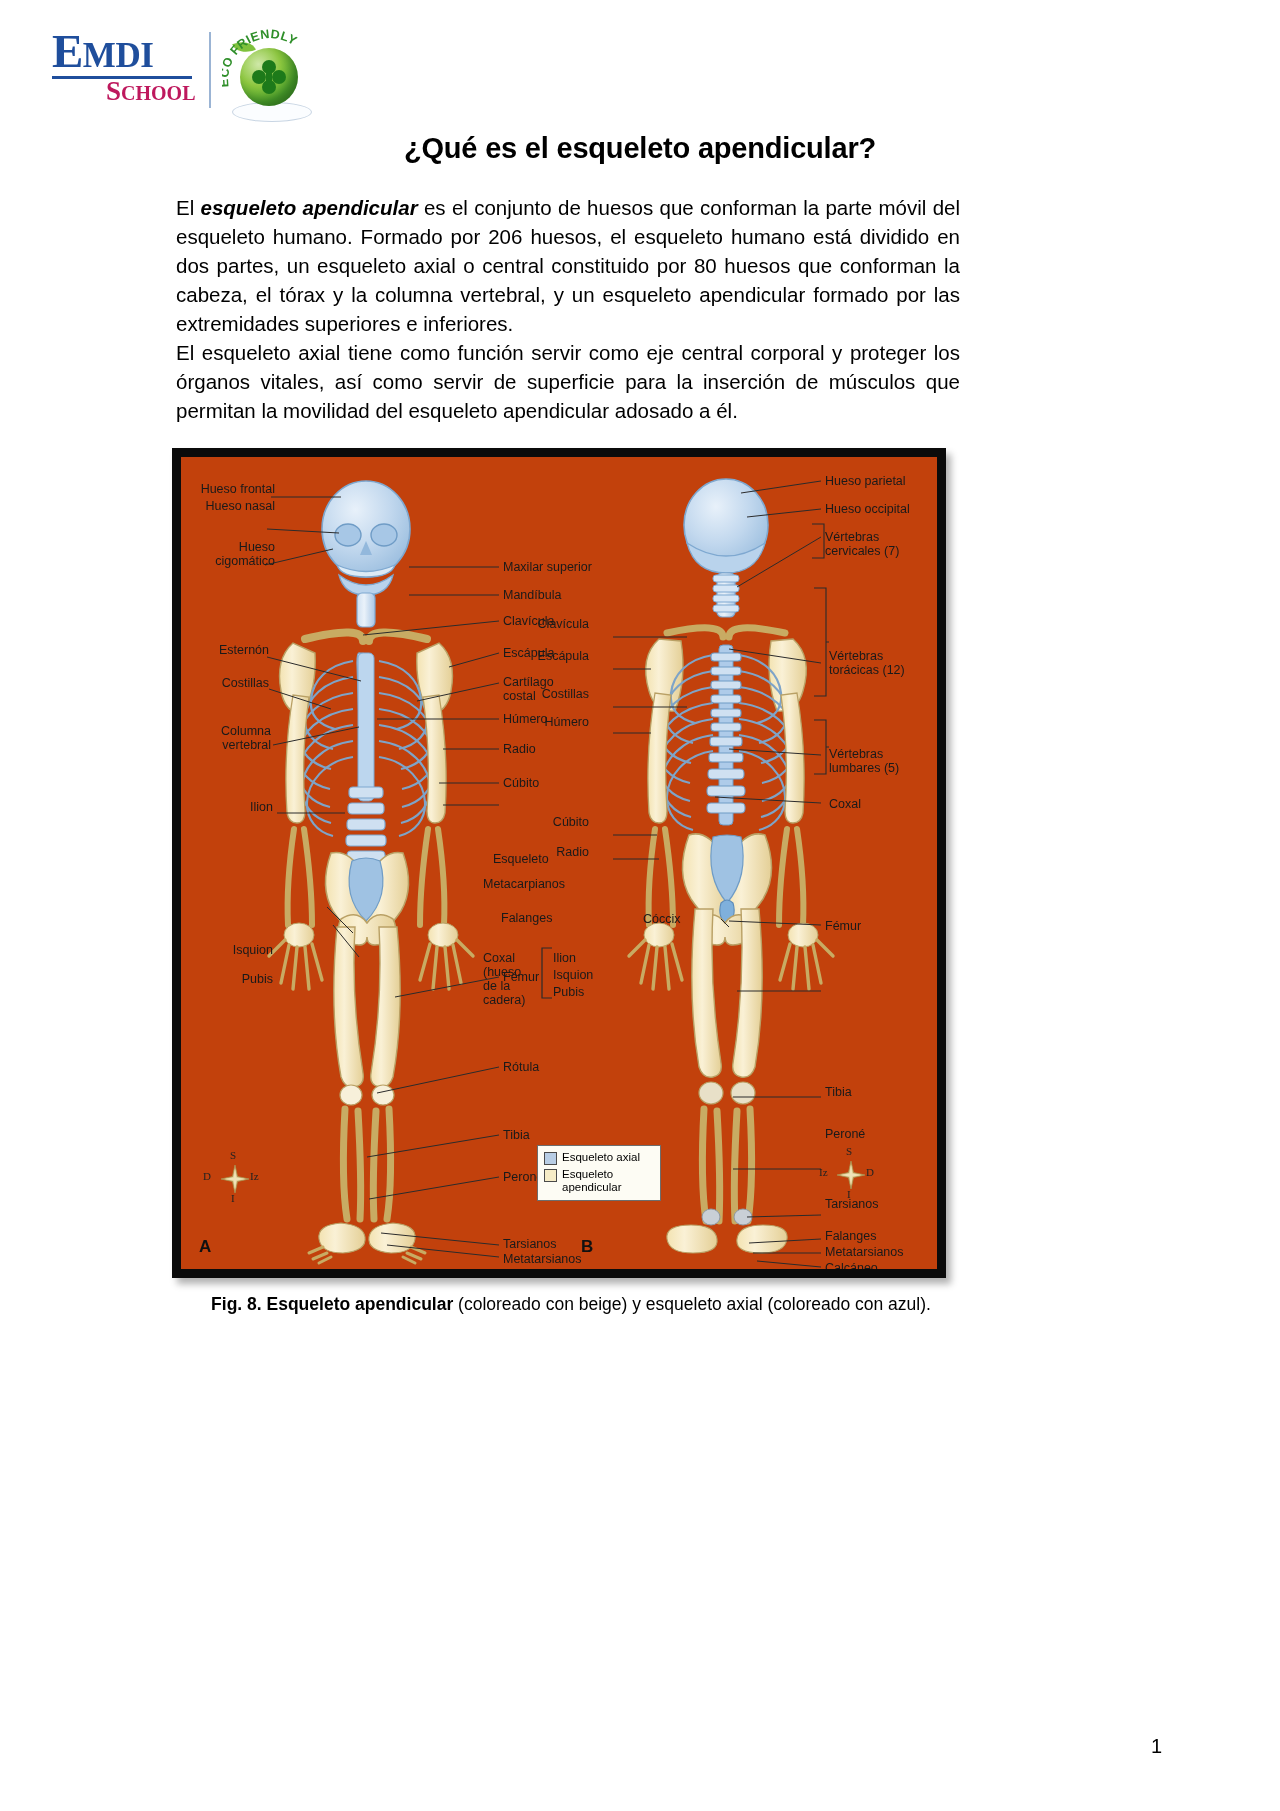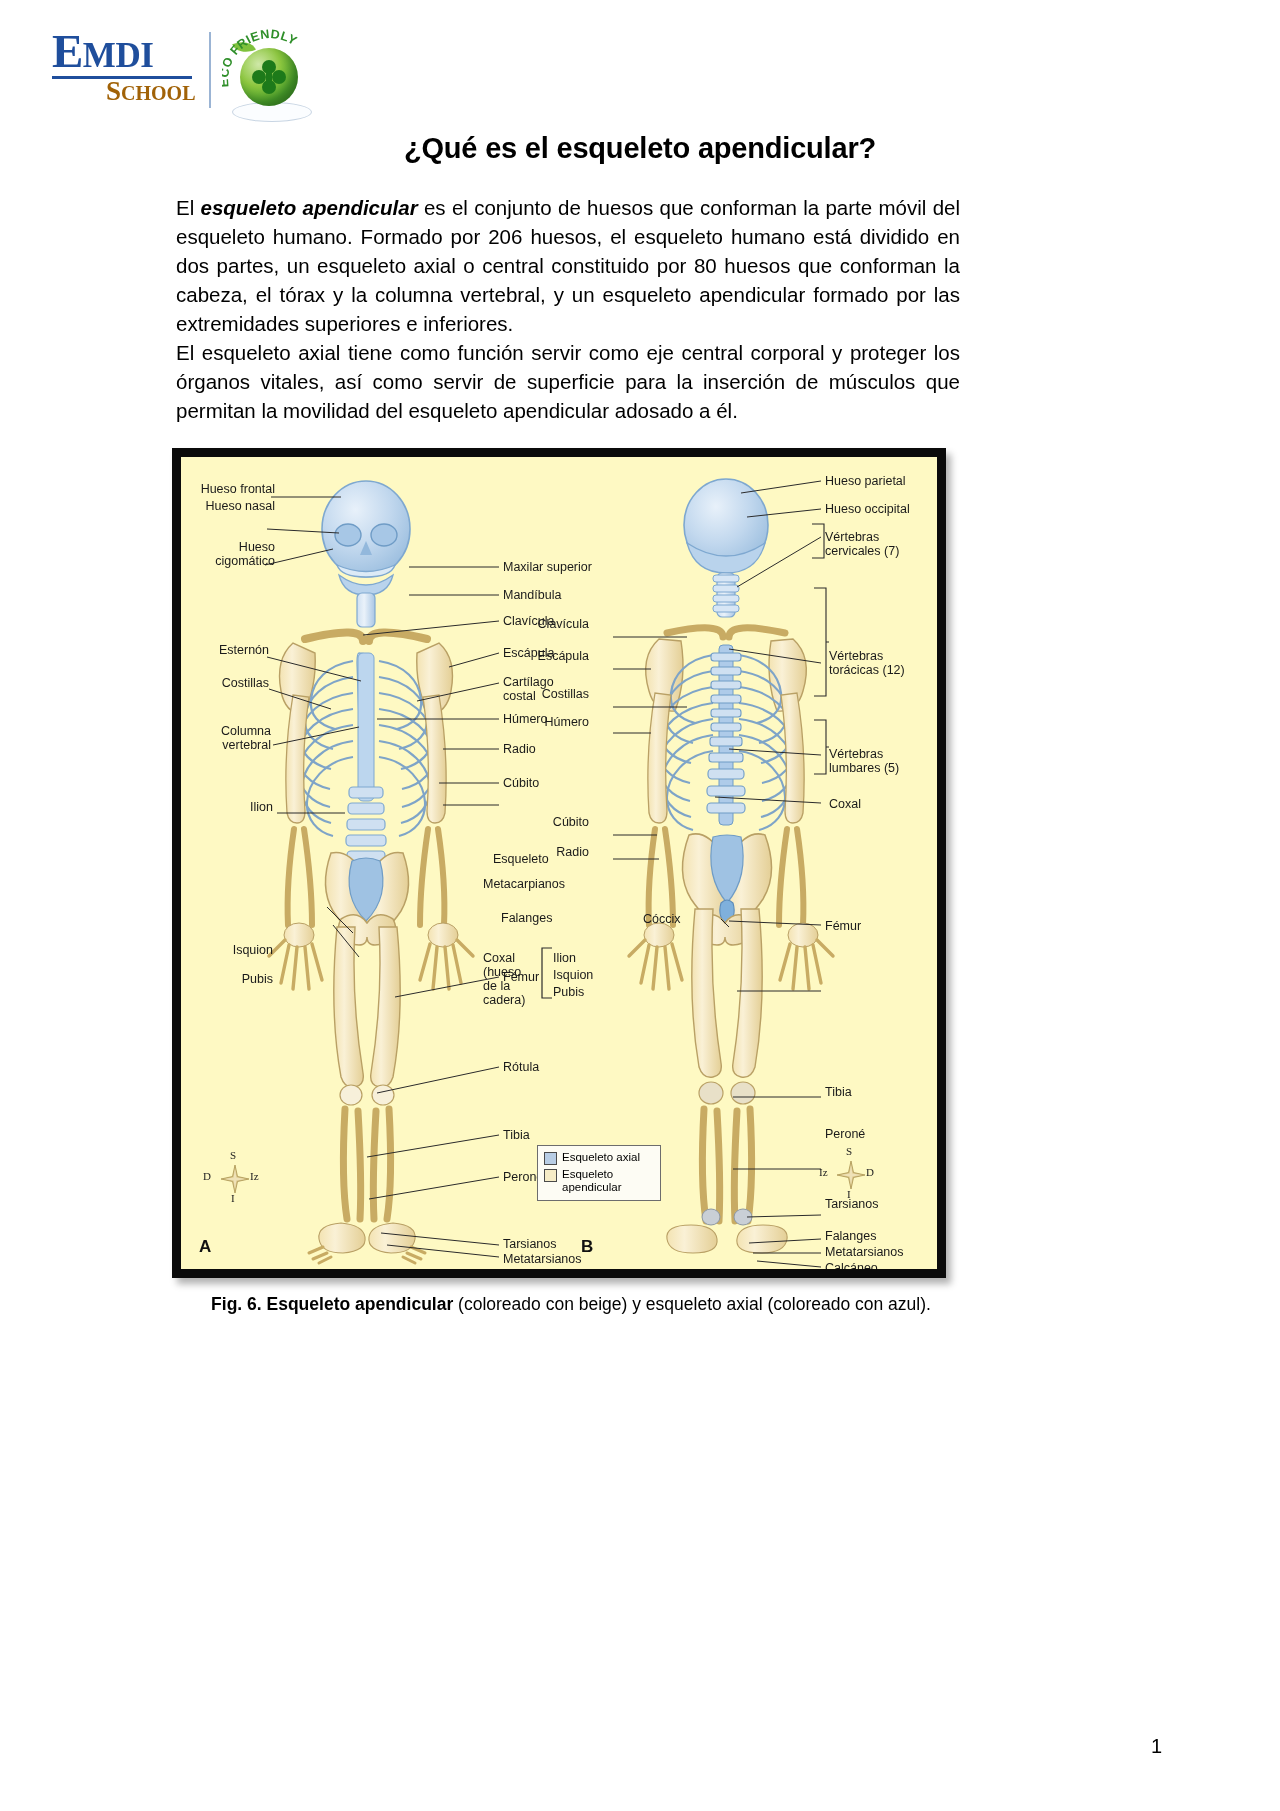--- a/index.html
+++ b/index.html
@@ -51,21 +51,21 @@
     width: 140px;
     height: 3px;
     background: #1f4e9c;
   }
   .logo-school {
     position: absolute;
     left: 62px;
     top: 62px;
     font-family: "Liberation Serif", serif;
     font-weight: bold;
-    color: #a16207;
+    color: #be185d;
     font-size: 27px;
     letter-spacing: 0px;
   }
   .logo-school .sm { font-size: 20px; }
   .logo-divider {
     position: absolute;
     left: 165px;
     top: 18px;
     width: 2px;
     height: 76px;
@@ -168,21 +168,21 @@
     position: absolute;
     left: 172px;
     top: 448px;
     width: 774px;
     height: 830px;
   }
   .figure-frame {
     position: absolute;
     inset: 0;
     border: 9px solid #0b0b0b;
-    background: #fef9c3;
+    background: #c2410c;
     box-shadow: 5px 6px 7px rgba(0,0,0,0.30);
     box-sizing: border-box;
     overflow: hidden;
   }
   .fig-canvas {
     position: absolute;
     inset: 0;
     width: 100%;
     height: 100%;
   }
@@ -659,17 +659,17 @@
           <path d="M14,0 L16.5,11.5 L28,14 L16.5,16.5 L14,28 L11.5,16.5 L0,14 L11.5,11.5 Z" fill="#dcc98c" stroke="#a8904f" stroke-width="0.8"></path>
           <path d="M14,4 L15.4,12.6 L24,14 L15.4,15.4 L14,24 L12.6,15.4 L4,14 L12.6,12.6 Z" fill="#efe2b8"></path>
         </svg>
       </div>
 
       <div class="fig-panel-letter" style="left:18px;  bottom:12px;">A</div>
       <div class="fig-panel-letter" style="left:400px; bottom:12px;">B</div>
     </div>
   </div>
 
-  <div class="fig-caption"><b>Fig. 6. Esqueleto apendicular</b><span> (coloreado con beige) y esqueleto axial (coloreado con azul).</span></div>
+  <div class="fig-caption"><b>Fig. 8. Esqueleto apendicular</b><span> (coloreado con beige) y esqueleto axial (coloreado con azul).</span></div>
 
 
   <div class="page-number">1</div>
 </div>
 
 </body></html>

